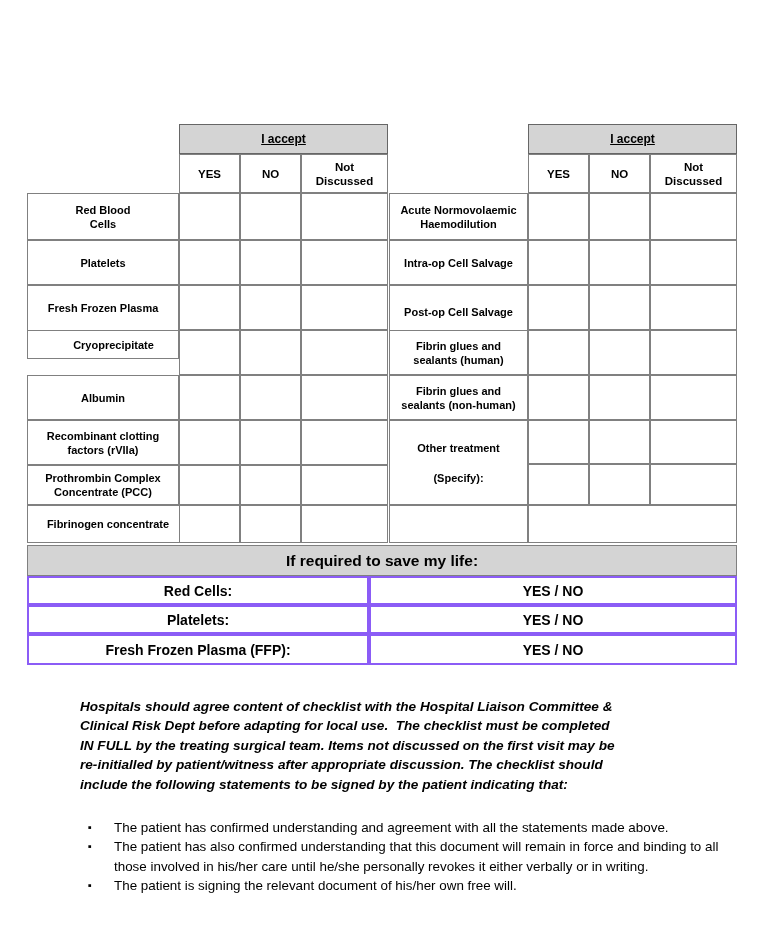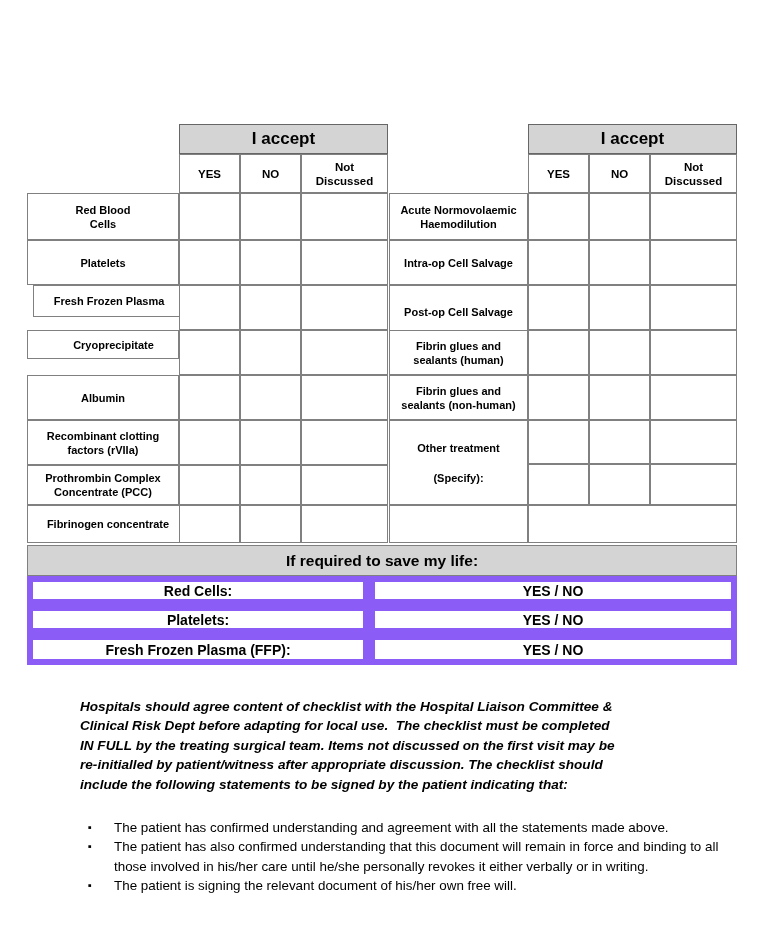--- a/index.html
+++ b/index.html
@@ -46,23 +46,24 @@
     text-align: center;
     font-size: 11px;
     font-weight: bold;
     line-height: 14px;
     padding: 0 3px;
   }
   .cell.gray {
     background: #d4d4d4;
   }
   .cell.hdr-accept {
-    font-size: 17px;
+    font-size: 12px;
     font-weight: bold;
     border-color: #666;
+    text-decoration: underline;
   }
   .cell.hdr-sub {
     font-size: 11.5px;
     font-weight: bold;
   }
   .cell.blank {
     font-size: 0;
   }
   .cell.label {
     font-size: 11px;
@@ -85,21 +86,21 @@
     background: #d4d4d4;
     display: flex;
     align-items: center;
     justify-content: center;
     font-size: 15.5px;
     font-weight: bold;
   }
   .life-cell {
     position: absolute;
     box-sizing: border-box;
-    border: 6px solid #8b5cf6;
+    border: 2px solid #8b5cf6;
     background: #ffffff;
     display: flex;
     align-items: center;
     justify-content: center;
     font-size: 14px;
     font-weight: bold;
   }
 
   
   #note-para {
@@ -166,21 +167,21 @@
 
 <div class="cell label" style="left:27px; top:240px; width:152px; height:45px;">
   <div class="stack">
     <span>Platelets</span>
   </div>
 </div>
 <div class="cell blank" style="left:179px; top:240px; width:61px; height:45px;"></div>
 <div class="cell blank" style="left:240px; top:240px; width:61px; height:45px;"></div>
 <div class="cell blank" style="left:301px; top:240px; width:87px; height:45px;"></div>
 
-<div class="cell label" style="left:33px; top:285px; width:152px; height:32px;">
+<div class="cell label" style="left:27px; top:285px; width:152px; height:46px;">
   <div class="stack">
     <span>Fresh Frozen Plasma</span>
   </div>
 </div>
 <div class="cell blank" style="left:179px; top:285px; width:61px; height:45px;"></div>
 <div class="cell blank" style="left:240px; top:285px; width:61px; height:45px;"></div>
 <div class="cell blank" style="left:301px; top:285px; width:87px; height:45px;"></div>
 
 <div class="cell label" style="left:27px; top:330px; width:152px; height:29px;padding-left:24px;">
   <div class="stack">

